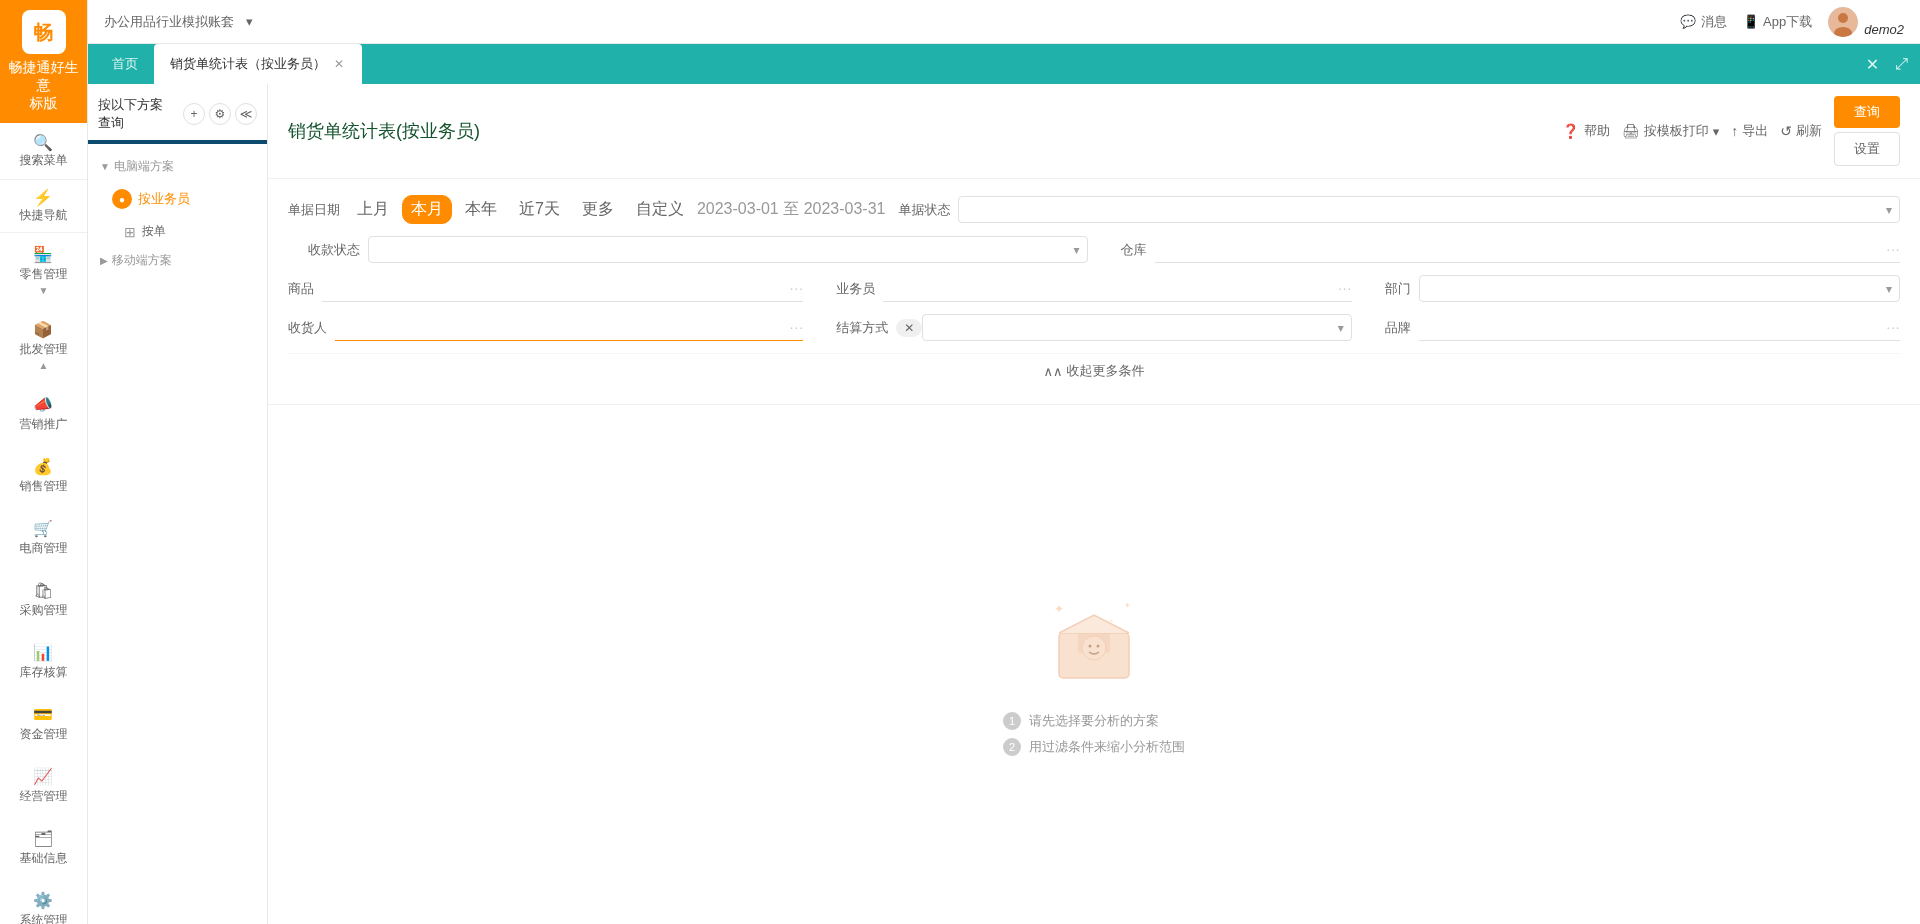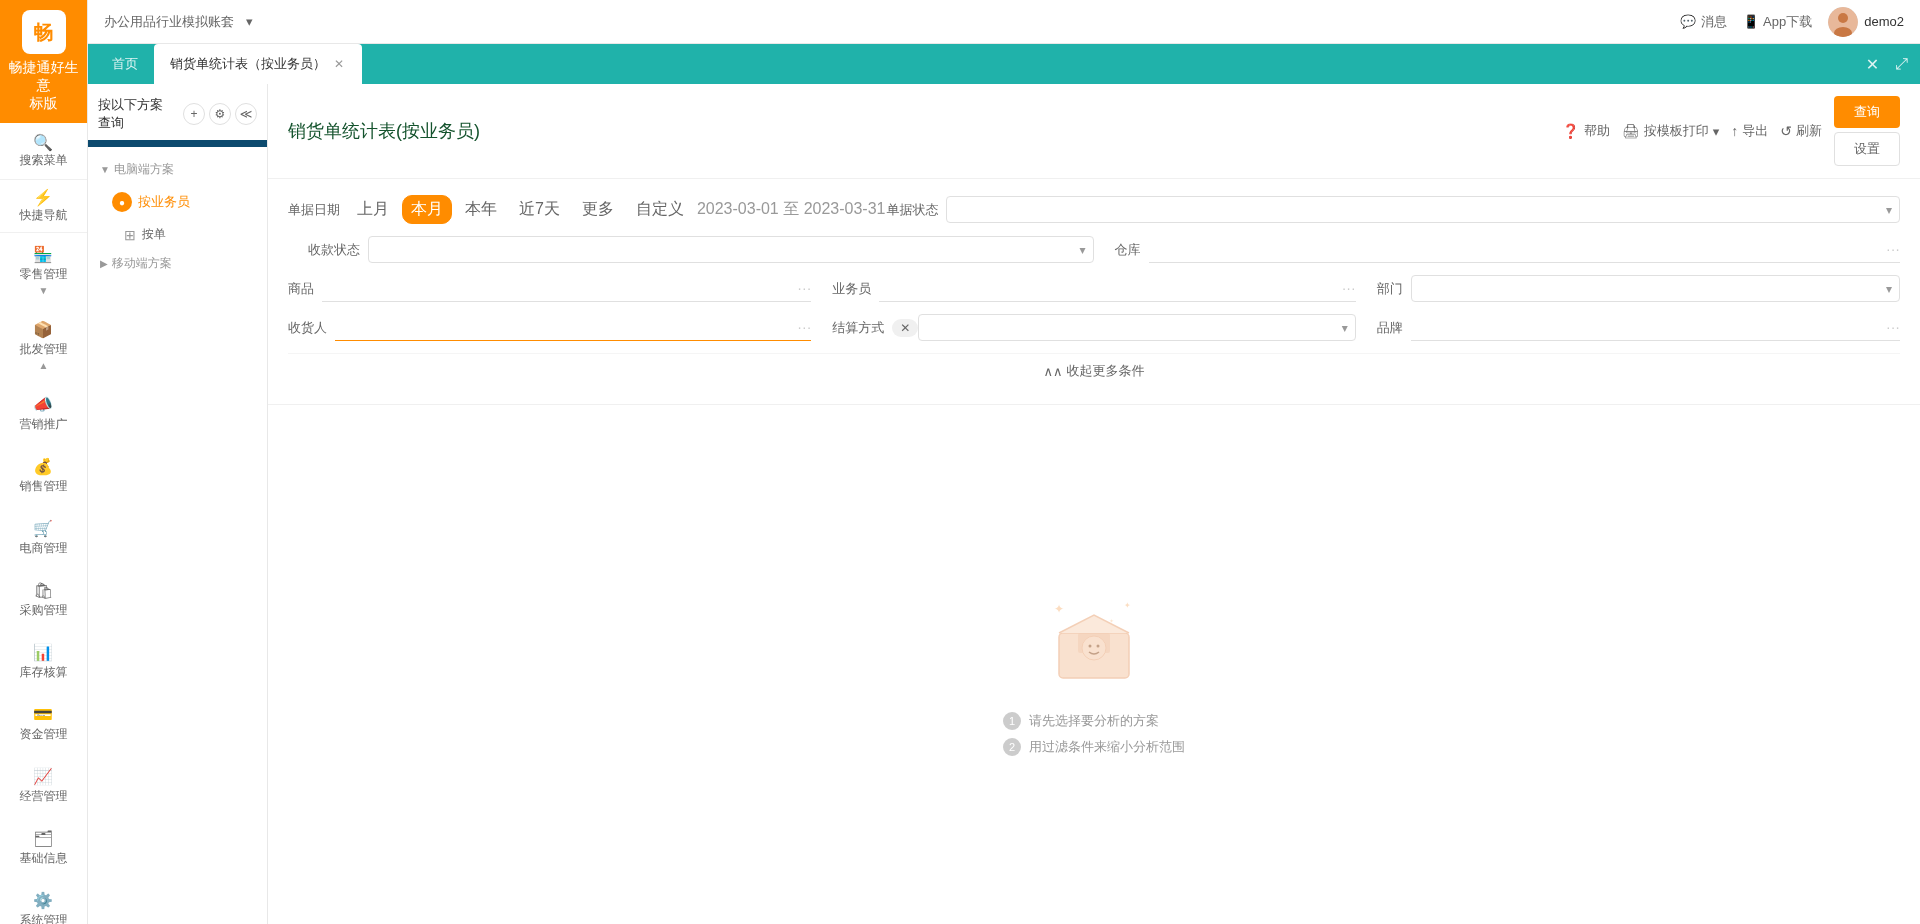--- a/index.html
+++ b/index.html
@@ -42,21 +42,21 @@
     .tab-item .tab-close { font-size: 12px; color: #999; cursor: pointer; padding: 2px; border-radius: 50%; }
     .tabbar-spacer { flex: 1; }
     .tabbar-actions { display: flex; align-items: center; gap: 8px; }
     .tabbar-action-btn { color: rgba(255,255,255,0.85); cursor: pointer; font-size: 16px; padding: 4px; }
 
     
     .content-area { flex: 1; display: flex; overflow: hidden; background: #f5f5f5; }
 
     
     .left-panel { width: 180px; background: #fff; border-right: 1px solid #e8e8e8; display: flex; flex-direction: column; flex-shrink: 0; }
-    .left-panel-header { padding: 12px 10px 8px; display: flex; align-items: center; gap: 16px; border-bottom: 7px solid #0c4a6e; }
+    .left-panel-header { padding: 12px 10px 8px; display: flex; align-items: center; gap: 16px; border-bottom: 4px solid #0c4a6e; }
     .left-panel-title { font-size: 13px; color: #333; font-weight: 500; flex: 1; }
     .left-panel-actions { display: flex; gap: 4px; }
     .panel-action-btn { width: 22px; height: 22px; border-radius: 50%; border: 1px solid #e0e0e0; background: #fff; display: flex; align-items: center; justify-content: center; cursor: pointer; font-size: 12px; color: #666; }
     .collapse-btn { width: 22px; height: 22px; border-radius: 50%; border: 1px solid #e0e0e0; background: #fff; display: flex; align-items: center; justify-content: center; cursor: pointer; font-size: 12px; color: #666; }
     .scheme-section { padding: 8px 0; }
     .scheme-group { padding: 0; }
     .scheme-group-label { padding: 6px 12px; font-size: 12px; color: #999; display: flex; align-items: center; gap: 4px; cursor: pointer; }
     .scheme-group-label .arrow { font-size: 10px; }
     .scheme-item { padding: 8px 12px 8px 24px; display: flex; align-items: center; gap: 6px; cursor: pointer; font-size: 13px; color: #333; }
     .scheme-item.active { color: #ff8c00; }
@@ -71,21 +71,21 @@
 
     
     .page-header { background: #fff; padding: 12px 20px; border-bottom: 1px solid #f0f0f0; display: flex; align-items: center; }
     .page-title { font-size: 18px; font-weight: 500; color: #14532d; flex: 1; }
     .page-actions { display: flex; align-items: center; gap: 12px; }
     .page-action { display: flex; align-items: center; gap: 4px; cursor: pointer; color: #666; font-size: 13px; }
     .page-action .icon { font-size: 14px; }
 
     
     .filter-area { background: #fff; padding: 16px 20px; border-bottom: 1px solid #f0f0f0; }
-    .filter-row { display: flex; align-items: center; gap: 1px; margin-bottom: 12px; }
+    .filter-row { display: flex; align-items: center; gap: 13px; margin-bottom: 12px; }
     .filter-row:last-child { margin-bottom: 0; }
     .filter-item { display: flex; align-items: center; flex: 1; min-width: 0; }
     .filter-label { font-size: 13px; color: #666; white-space: nowrap; flex-shrink: 0; margin-right: 8px; }
     .date-filter { display: flex; align-items: center; gap: 4px; flex-wrap: wrap; }
     .date-btn { padding: 3px 8px; border-radius: 3px; font-size: 16px; cursor: pointer; border: 1px solid transparent; color: #666; background: transparent; }
     .date-btn.active { background: #ff8c00; color: #fff; border-color: #ff8c00; border-radius: 10px; }
     .date-range { font-size: 16px; color: #999; }
     .filter-select { border: 1px solid #e0e0e0; border-radius: 4px; padding: 5px 28px 5px 8px; font-size: 13px; color: #333; background: #fff; width: 100%; cursor: pointer; appearance: none; position: relative; }
     .filter-select-wrap { position: relative; flex: 1; }
     .filter-select-wrap::after { content: '▾'; position: absolute; right: 8px; top: 50%; transform: translateY(-50%); color: #999; font-size: 12px; pointer-events: none; }
@@ -187,21 +187,21 @@
     <div class="topbar-spacer"></div>
     <div class="topbar-right">
       <div class="topbar-btn">
         <span>💬</span>
         <span>消息</span>
       </div>
       <div class="topbar-btn">
         <span>📱</span>
         <span>App下载</span>
       </div>
-      <div style="display:flex;align-items:center;gap:6px;cursor:pointer;">
+      <div style="display:flex;align-items:flex-end;gap:6px;cursor:pointer;font-style:italic;">
         <div class="user-avatar">
           <svg width="30" height="30" viewBox="0 0 30 30">
               <circle cx="15" cy="15" r="15" fill="#e8b89a"></circle>
               <circle cx="15" cy="11" r="5" fill="#c97844"></circle>
               <ellipse cx="15" cy="26" rx="9" ry="6" fill="#c97844"></ellipse>
             </svg>
         </div>
         <span class="user-name">demo2</span>
       </div>
     </div>

